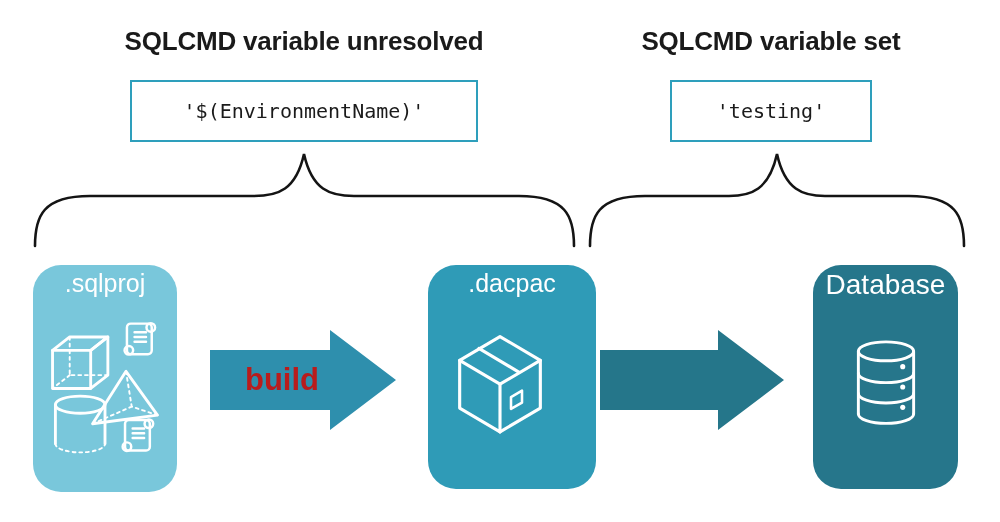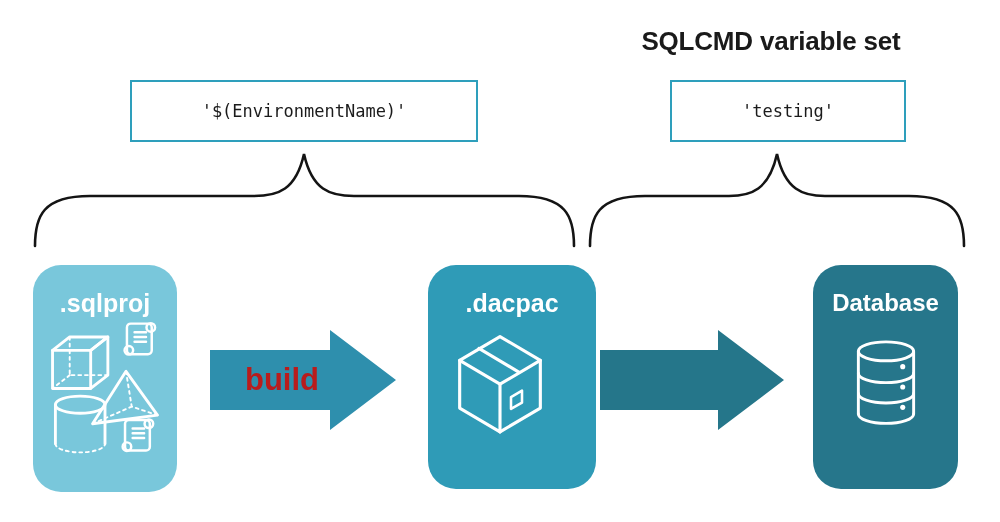--- a/index.html
+++ b/index.html
@@ -10,51 +10,52 @@
   .heading{
     position:absolute;top:26px;font-size:26px;font-weight:700;
     color:var(--heading-text,#1a1a1a);text-align:center;letter-spacing:-0.2px;
   }
   .heading.left{left:54px;width:500px;}
   .heading.right{left:571px;width:400px;}
   .codebox{
     position:absolute;top:80px;height:62px;box-sizing:border-box;
     border:2px solid var(--code-box-border,#2e9fbc);background:#ffffff;
     display:flex;align-items:center;justify-content:center;
-    font-family:"DejaVu Sans Mono", monospace;font-size:17px;color:#1b1b1b;
+    font-family:"DejaVu Sans Mono", monospace;font-size:20px;color:#1b1b1b;
   }
   .codebox.left{left:130px;width:348px;}
-  .codebox.right{left:670px;width:236px;}
+  .codebox.right{left:670px;width:202px;}
   .braces{position:absolute;left:0;top:0;width:1000px;height:522px;pointer-events:none;}
   .stage{
     position:absolute;top:265px;border-radius:28px;color:var(--stage-text,#fff);
     text-align:center;
   }
-  .stage .stage-label{font-size:25px;font-weight:700;margin-top:24px;}
+  .stage .stage-label{font-size:25px;font-weight:400;margin-top:4px;}
   .stage-sqlproj{left:33px;width:144px;height:227px;background:var(--sqlproj-bg,#79c7db);}
   .stage-dacpac{left:428px;width:168px;height:224px;background:var(--dacpac-bg,#2f9bb7);}
   .stage-database{left:813px;width:145px;height:224px;background:var(--database-bg,#26768b);}
-  .stage-database .stage-label{font-size:24px;}
+  .stage-database .stage-label{font-size:28px;}
   .stage-icon{position:absolute;}
   .icon-sqlproj{left:10px;top:52px;}
   .icon-dacpac{left:17px;top:52px;}
   .icon-database{left:33px;top:62px;}
   .arrow-svg{position:absolute;left:0;top:0;width:1000px;height:522px;pointer-events:none;}
   .arrow-label{
     position:absolute;top:350px;height:60px;display:flex;align-items:center;justify-content:center;
     color:#b91c1c;font-size:31px;font-weight:700;
   }
   .arrow-label.build{left:226px;width:112px;}
   .arrow-label.deploy{left:610px;width:122px;}
 </style>
 </head>
 <body>
 
 <div class="canvas">
 
+  <div class="heading left">SQLCMD variable unresolved</div>
   <div class="heading right">SQLCMD variable set</div>
 
   <div class="codebox left">
     <span>'$(EnvironmentName)'</span>
   </div>
   <div class="codebox right">
     <span>'testing'</span>
   </div>
 
   <svg class="braces" viewBox="0 0 1000 522" xmlns="http://www.w3.org/2000/svg">

